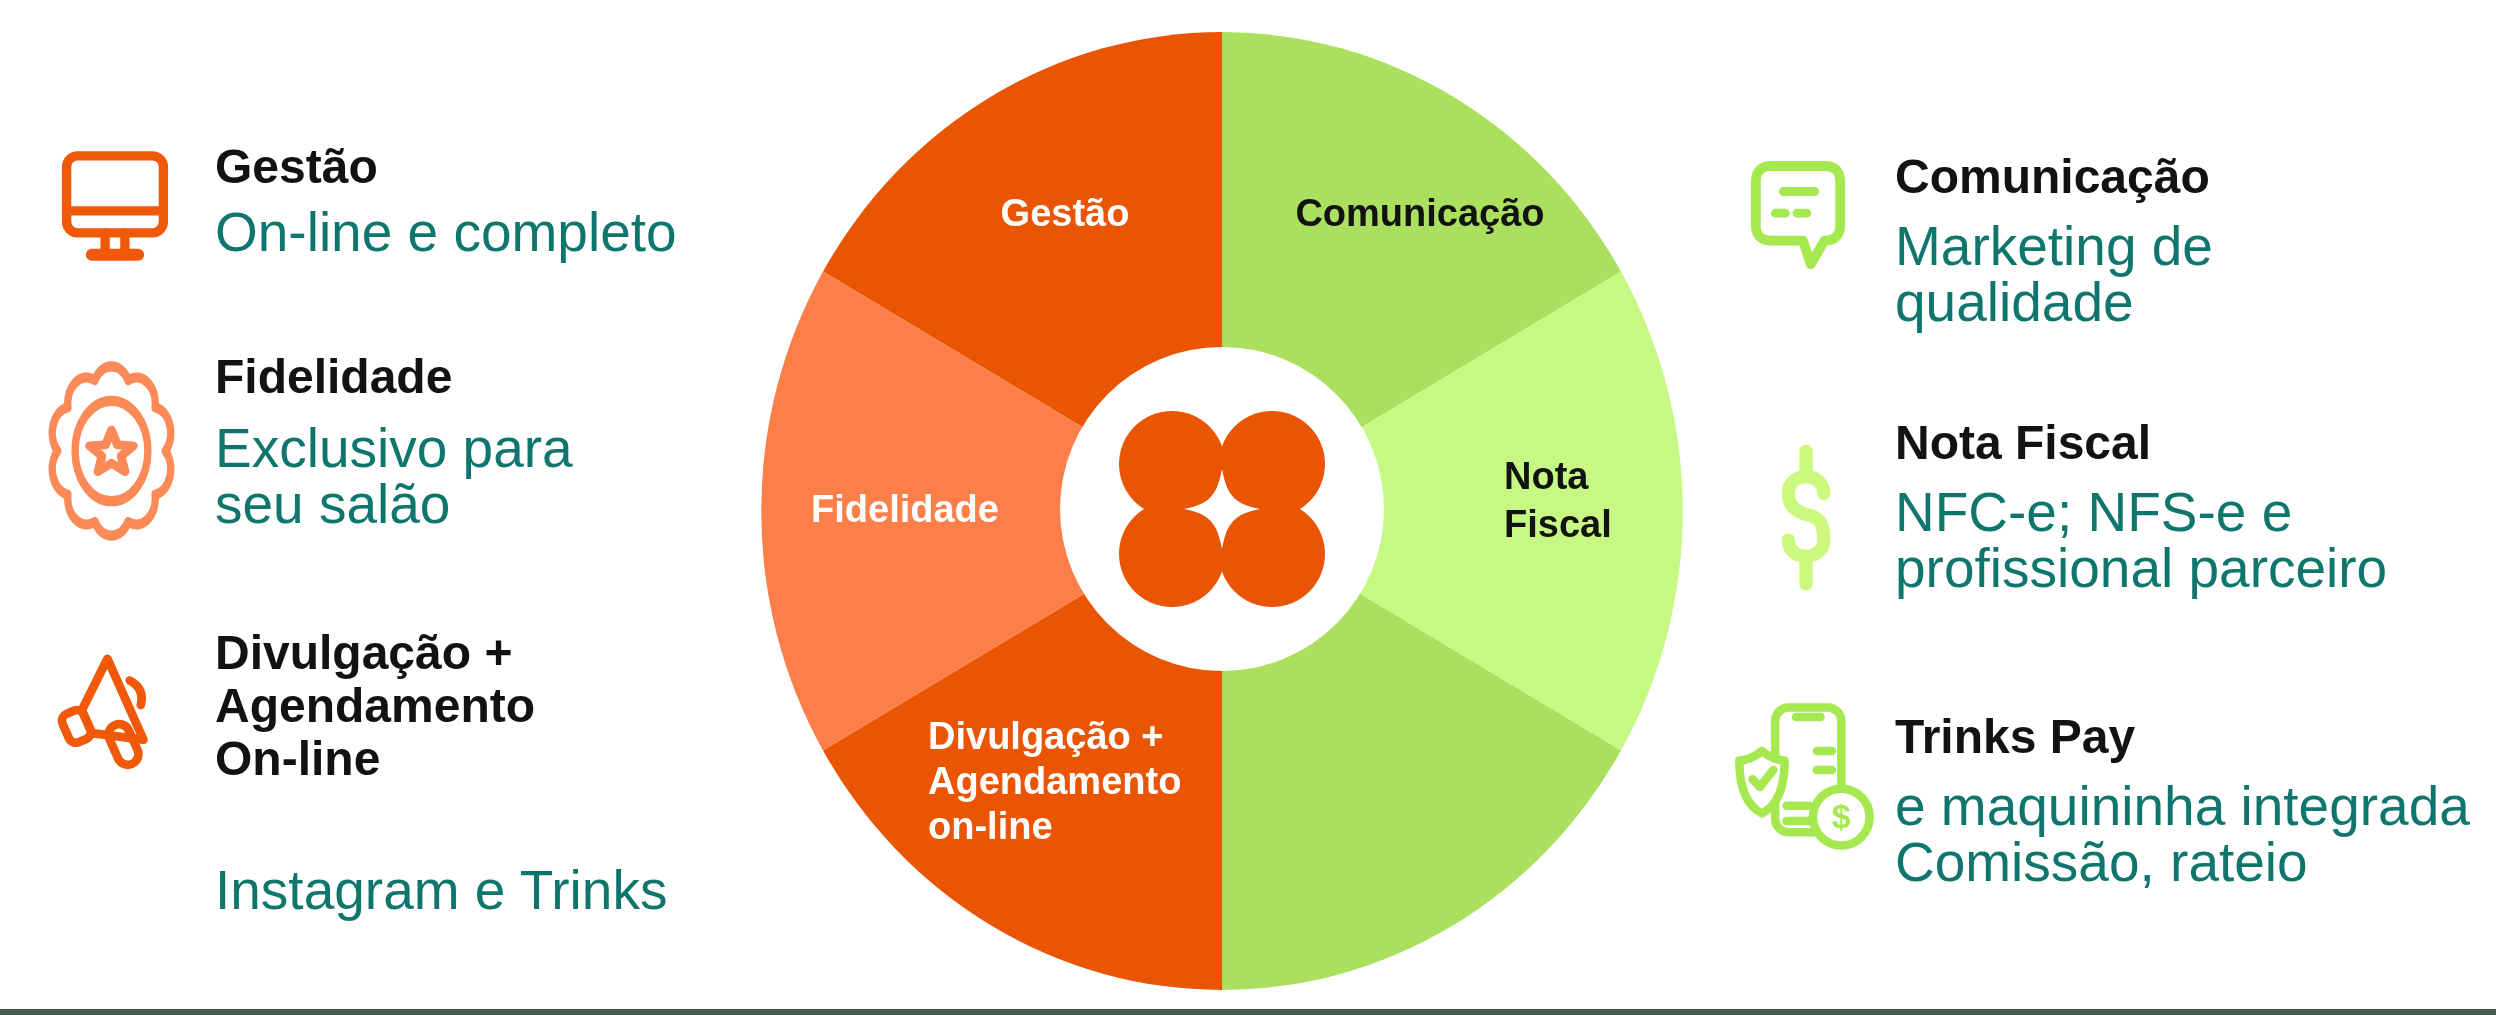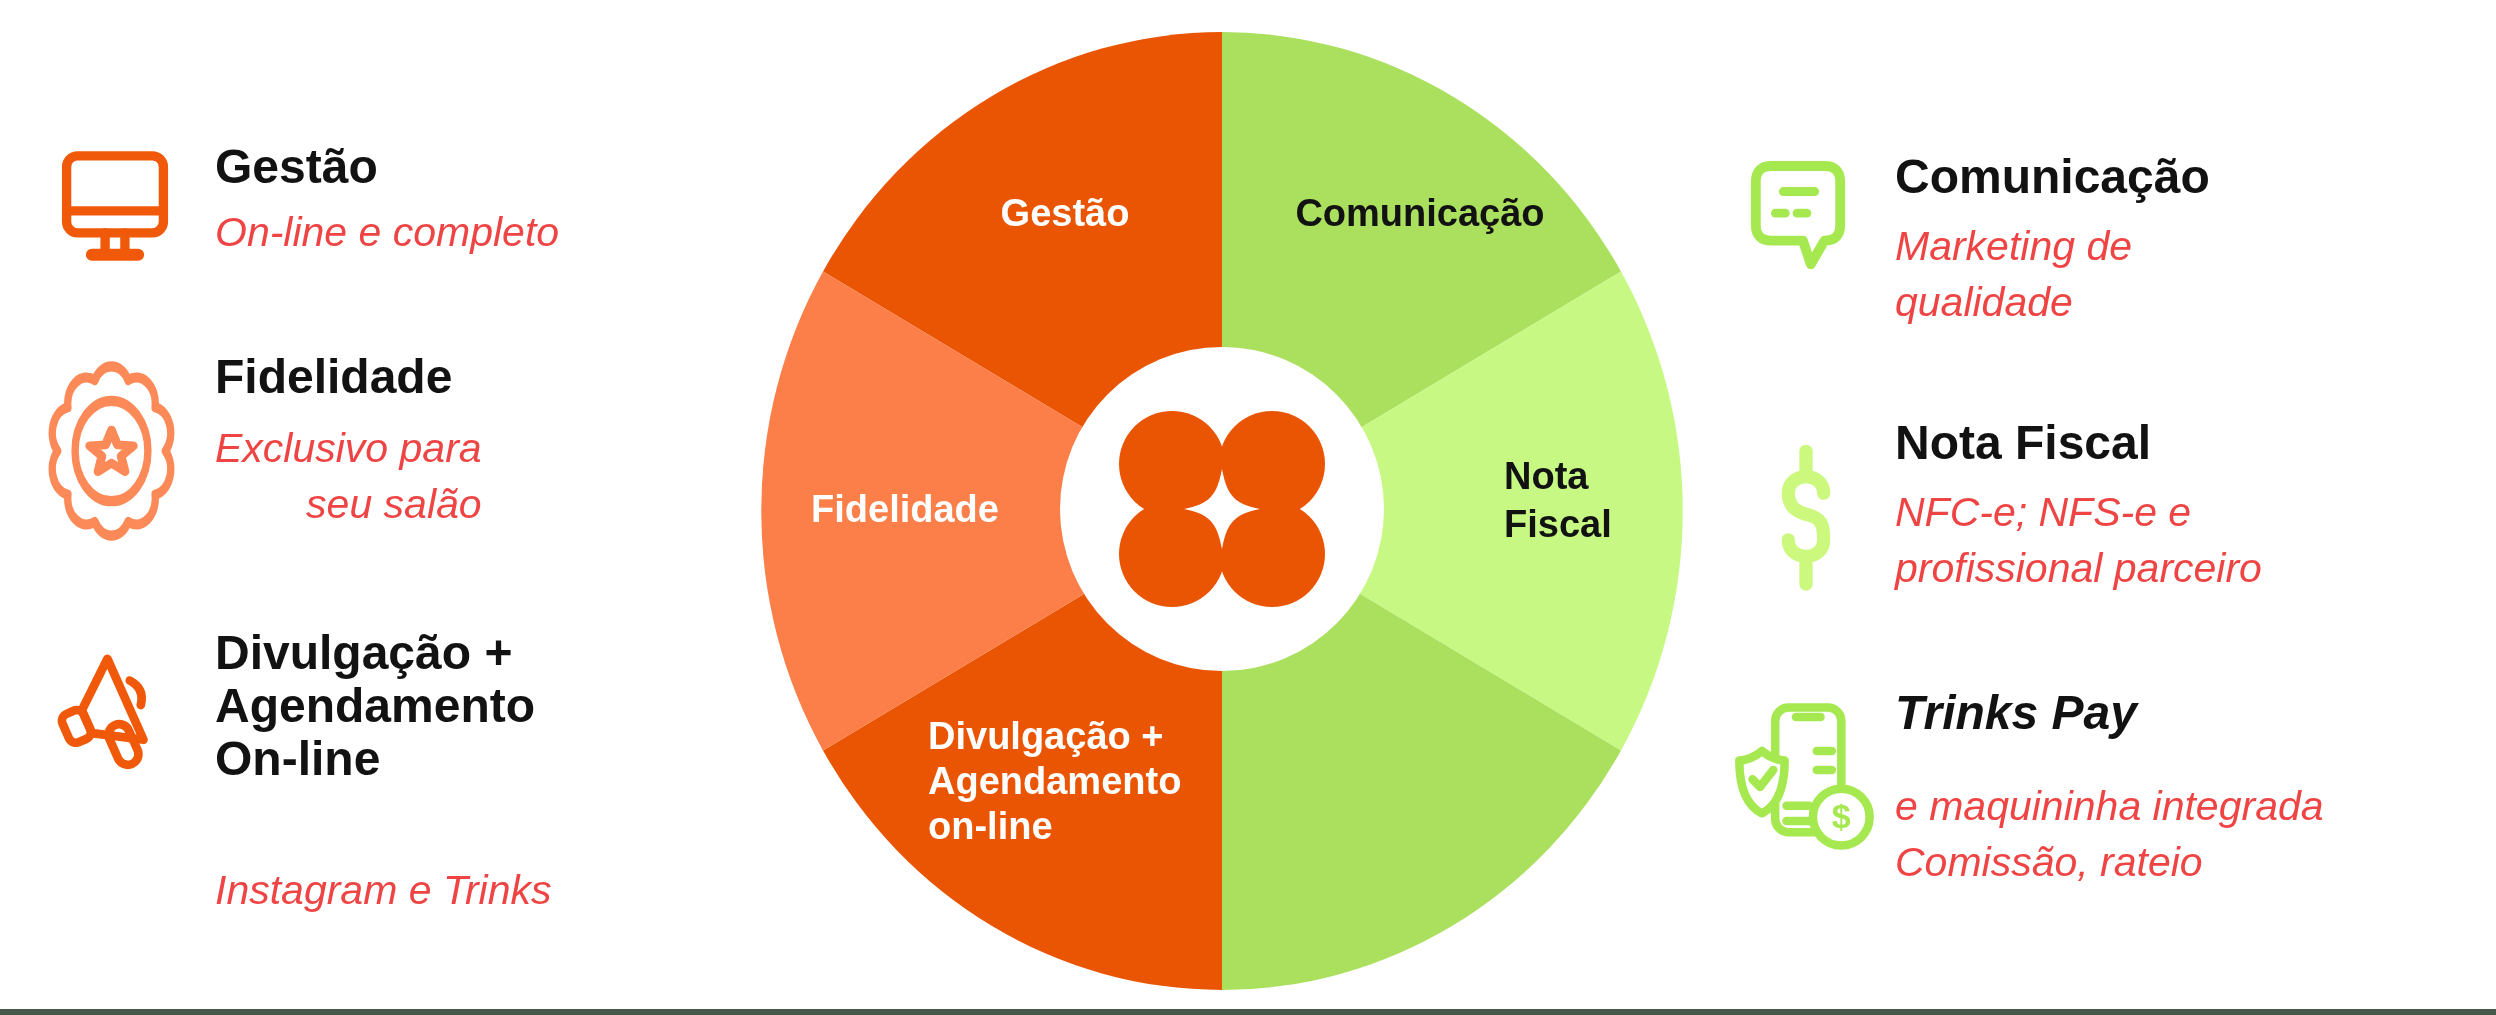--- a/index.html
+++ b/index.html
@@ -1,45 +1,45 @@
 <!DOCTYPE html>
 <html><head>
 <meta charset="utf-8">
 <style>
   html,body{margin:0;padding:0;background:#ffffff;}
   .canvas{position:relative;width:2496px;height:1015px;background:#ffffff;overflow:hidden;
           font-family:"Liberation Sans",sans-serif;}
   .abs{position:absolute;}
   .feature-title{font-weight:700;font-size:48px;line-height:53px;color:#121212;white-space:nowrap;}
-  .feature-desc{font-weight:400;font-size:41px;line-height:56px;color:#ef4444;white-space:nowrap;font-style:italic;}
+  .feature-desc{font-weight:400;font-size:55px;line-height:56px;color:#0f766e;white-space:nowrap;}
   .feature-title span,.feature-desc span{display:block;}
   .wheel-label{font-weight:700;font-size:38px;line-height:46px;white-space:nowrap;}
   .wheel-label span{display:block;}
   .lbl-white{color:#ffffff;}
   .lbl-dark{color:#121212;}
   .center-text{text-align:center;}
   
   #lf0-icon{left:60px;top:148px;width:110px;height:119px;}
   #lf0-title{left:215px;top:140px;}
   #lf0-desc{left:215px;top:204px;}
   #lf1-icon{left:44px;top:360px;width:135px;height:182px;}
   #lf1-title{left:215px;top:350px;}
-  #lf1-desc{left:215px;top:420px;text-align:right;}
+  #lf1-desc{left:215px;top:420px;}
   #lf2-icon{left:54px;top:642px;width:106px;height:150px;}
   #lf2-title{left:215px;top:626px;}
   #lf2-desc{left:215px;top:862px;}
   
   #rf0-icon{left:1746px;top:156px;width:106px;height:128px;}
   #rf0-title{left:1895px;top:150px;}
   #rf0-desc{left:1895px;top:218px;}
   #rf1-icon{left:1766px;top:438px;width:80px;height:166px;}
   #rf1-title{left:1895px;top:416px;}
   #rf1-desc{left:1895px;top:484px;}
   #rf2-icon{left:1726px;top:700px;width:156px;height:170px;}
-  #rf2-title{left:1895px;top:686px;font-style:italic;}
+  #rf2-title{left:1895px;top:710px;}
   #rf2-desc{left:1895px;top:778px;}
   
   #wl-gestao{left:915px;top:190px;width:300px;}
   #wl-comunicacao{left:1270px;top:190px;width:300px;}
   #wl-fidelidade{left:790px;top:486px;width:230px;}
   #wl-nota{left:1504px;top:452px;line-height:48px;}
   #wl-trinks{left:1332px;top:712px;line-height:52px;}
   #wl-divulgacao{left:928px;top:714px;line-height:45px;}
   #bottom-bar{left:0;top:1009px;width:2496px;height:6px;background:#46594B;}
   svg{display:block;}

